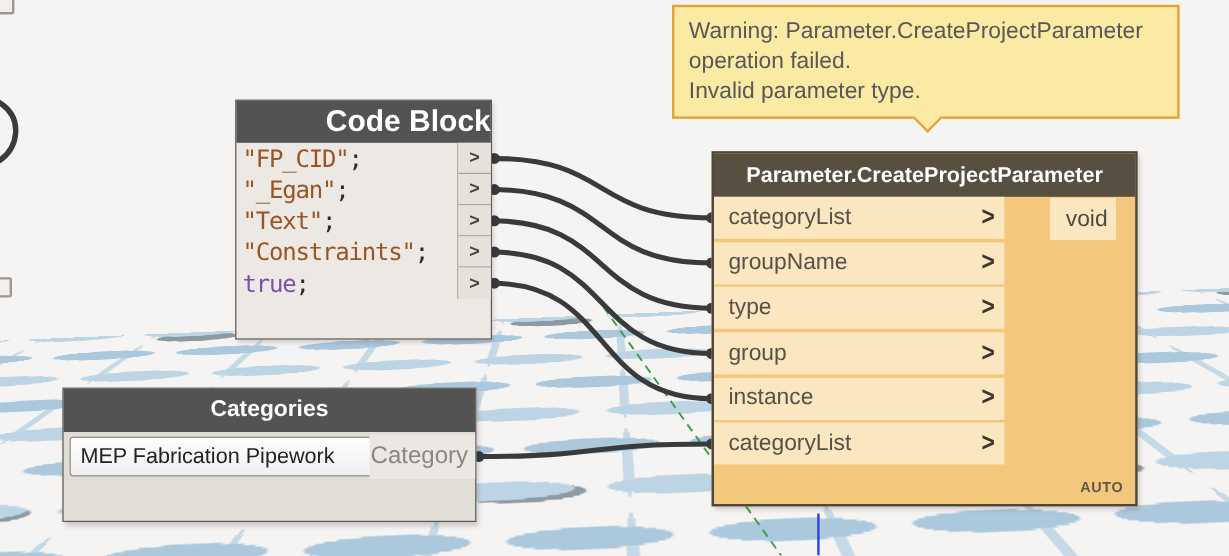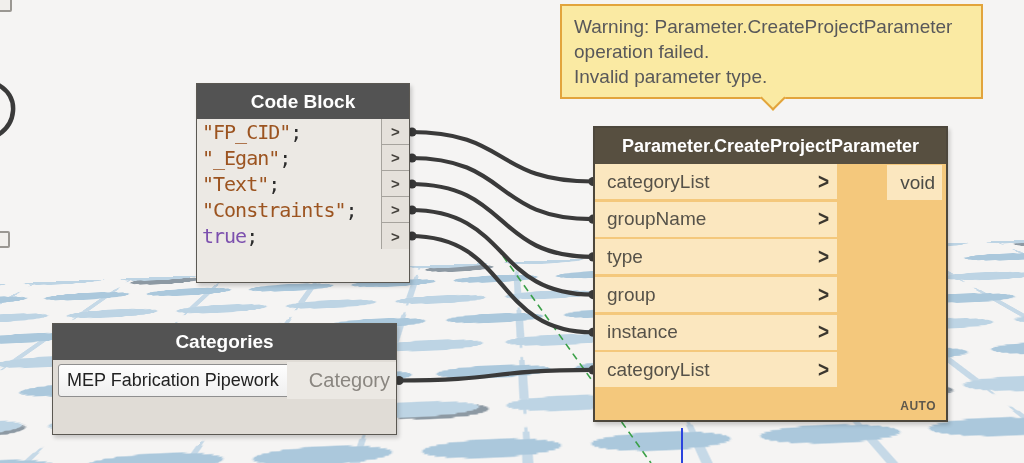--- a/index.html
+++ b/index.html
@@ -23,21 +23,21 @@
   }
   
   #wire-layer{position:absolute; left:0; top:0; z-index:2; pointer-events:none;}
   
   .node{position:absolute; z-index:3; box-sizing:border-box;
         box-shadow:2px 3px 4px rgba(0,0,0,.18);}
   .node-header{color:#fff; font-weight:bold; text-align:center; overflow:hidden; white-space:nowrap;}
   
   #code-block{left:196px; top:83px; width:214px; height:200px;
     border:1.5px solid #5b5852; background:#ece9e4;}
-  #code-block .node-header{height:35px; line-height:35px; font-size:19px; background:var(--header-gray,#535353);}
+  #code-block .node-header{height:35px; line-height:35px; font-size:25px; background:var(--header-gray,#535353);text-align:right;}
   #cb-rows{position:absolute; left:0; top:35px; width:184px;}
   .code-row{height:26px; line-height:26px; padding-left:5px; white-space:nowrap;
     font-family:"DejaVu Sans Mono", monospace; font-size:20px; letter-spacing:-1px;}
   .tk-string{color:var(--code-string,#9c5420);}
   .tk-keyword{color:var(--code-keyword,#7c50ae);margin-top:28px;}
   .tk-plain{color:#2b2b2b;}
   #cb-ports{position:absolute; top:35px; right:0; width:27px; border-left:1px solid #a6a39d;}
   .cb-port{box-sizing:border-box; height:26px; border-bottom:1px solid #a6a39d;
     background:#e5e1db; display:flex; align-items:center; justify-content:center;
     font-size:15px; font-weight:bold; color:#44413c;}
@@ -45,30 +45,30 @@
   
   #param-node{left:593px; top:126px; width:355px; height:296px;
     border:2px solid #4d473c; background:var(--param-body,#f4c87c);}
   #param-node .node-header{height:36px; line-height:36px; font-size:18px; background:var(--param-header,#574f40);}
   #param-rows{position:absolute; left:0; top:36px; width:242px;}
   .param-row{position:relative; height:35px; margin-bottom:2.7px;
     background:var(--param-row,#fbe7bf); display:flex; align-items:center;}
   .param-label{padding-left:12px; font-size:19px; color:#565249;}
   .param-chevron{position:absolute; right:8px; font-size:19px; font-weight:bold; color:#3b372f;
     transform:scaleY(1.15);}
-  #void-port{position:absolute; top:37px; right:4px; width:55px; height:35px;
+  #void-port{position:absolute; top:37px; right:16px; width:55px; height:35px;
     background:var(--param-row,#fbe7bf); display:flex; align-items:center; justify-content:flex-end;
     padding-right:7px; box-sizing:border-box; font-size:19px; color:#4b4b46;}
   #lacing-badge{position:absolute; bottom:7px; right:10px; font-size:12px; font-weight:bold;
     letter-spacing:.5px; color:#5e584c;}
   
   #categories-node{left:52px; top:323px; width:345px; height:112px;
     border:1.5px solid #5b5852; background:#e0dcd6;}
   #categories-node .node-header{height:36px; line-height:36px; font-size:19px; background:var(--header-gray,#535353);}
-  #cat-out-port{position:absolute; top:38px; right:0; width:109px; height:37px;
+  #cat-out-port{position:absolute; top:38px; right:0; width:88px; height:37px;
     background:#ebe8e3; display:flex; align-items:center; justify-content:flex-end;
     padding-right:6px; box-sizing:border-box; font-size:20px; color:#8a8680;}
   #cat-dropdown{position:absolute; left:5px; top:40px; width:272px; height:33px; box-sizing:border-box;
     background:linear-gradient(#fefefe,#efefef); border:1px solid #8f8f8f; border-radius:3px;
     display:flex; align-items:center; padding:0 8px; font-size:18px; color:#222; cursor:default;}
   #cat-caret{margin-left:auto; font-size:11px; color:#333;}
   
   #warning-tooltip{position:absolute; left:560px; top:4px; width:423px; box-sizing:border-box;
     z-index:4; background:var(--warning-bg,#faeaa3); border:2px solid var(--warning-border,#e2a43c);
     padding:8px 12px; font-size:19px; line-height:25px; color:#58585a;}

